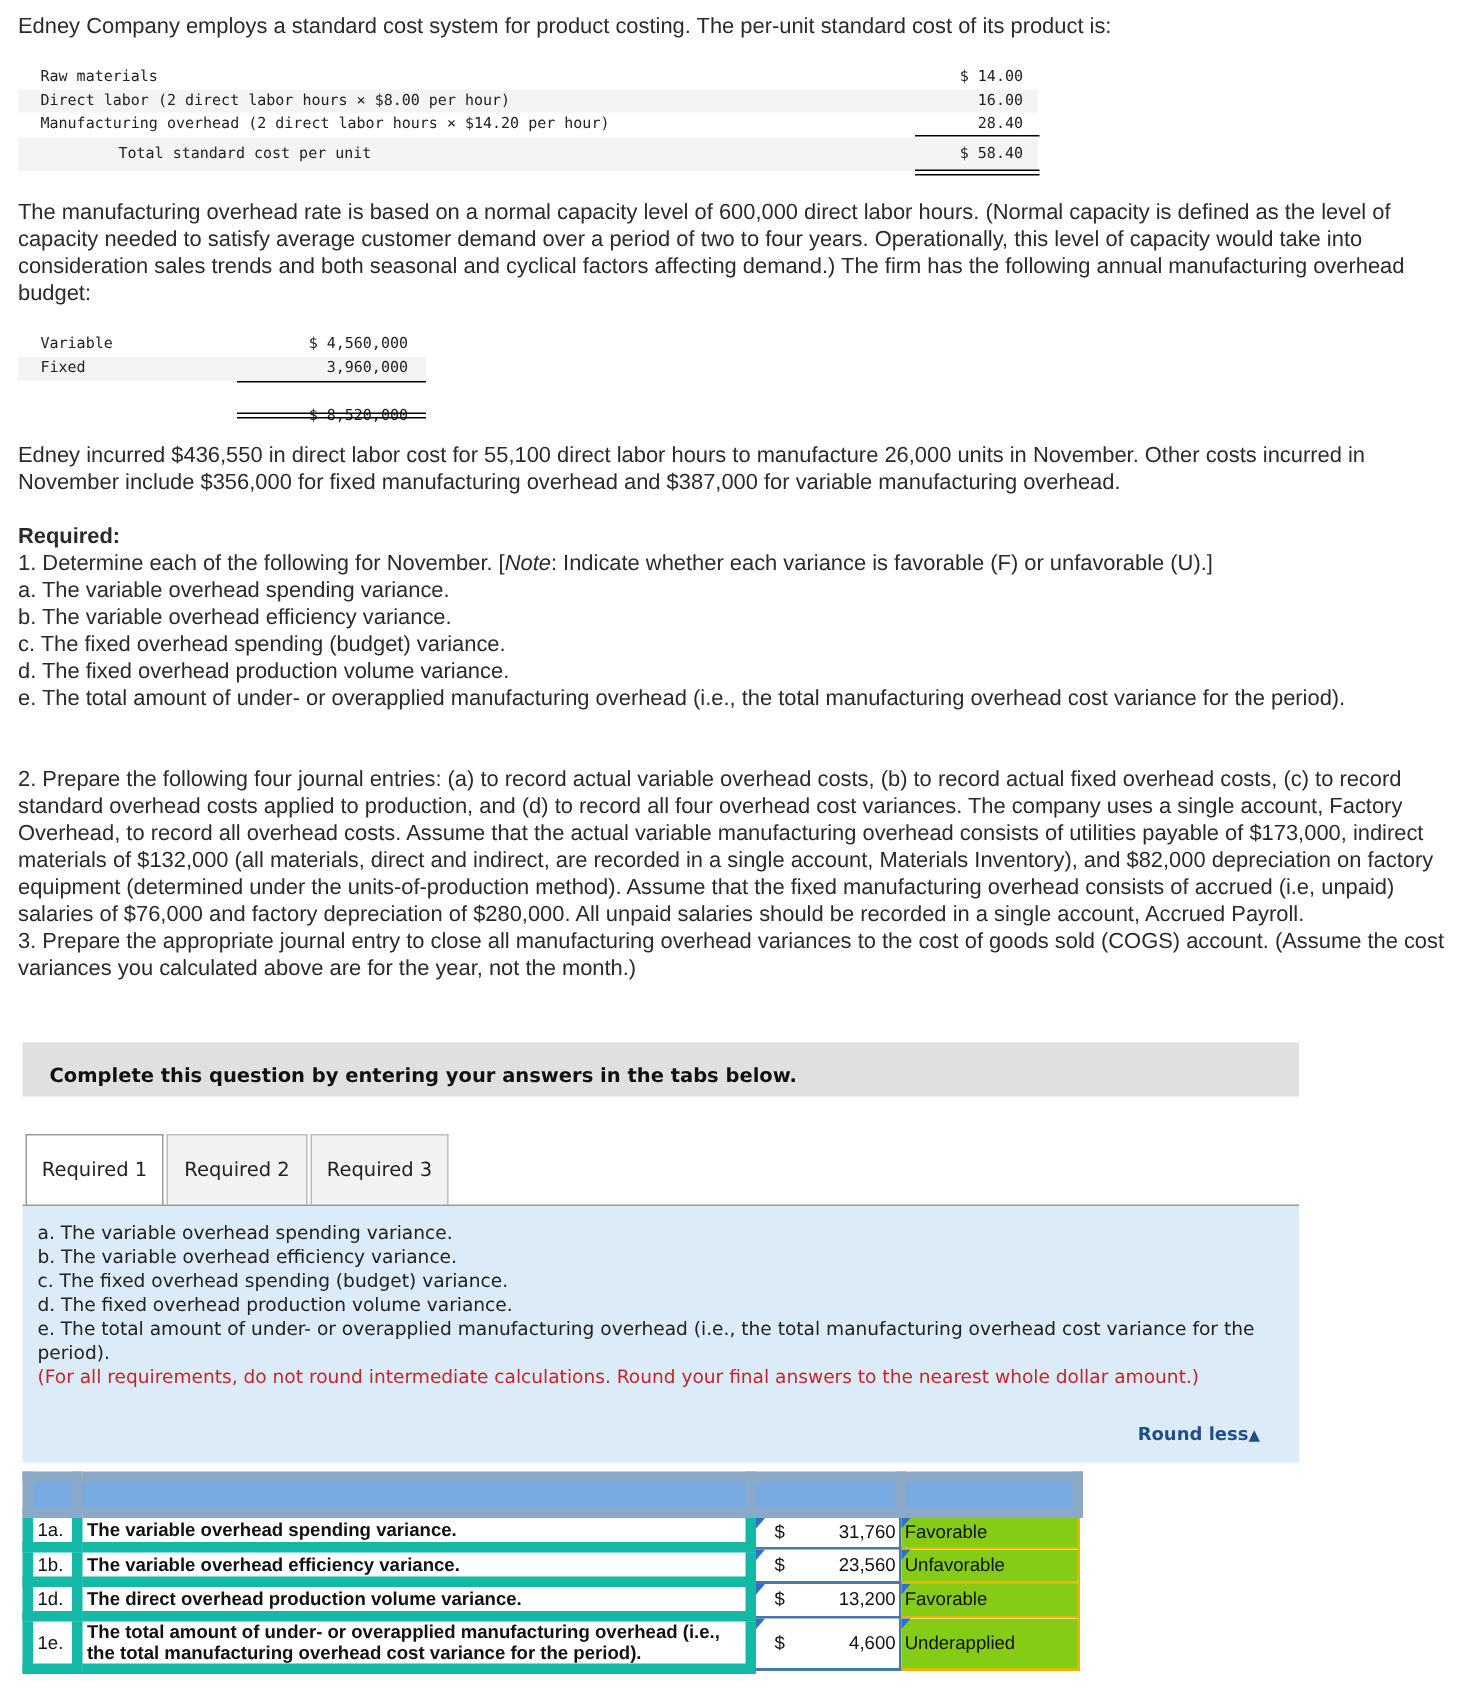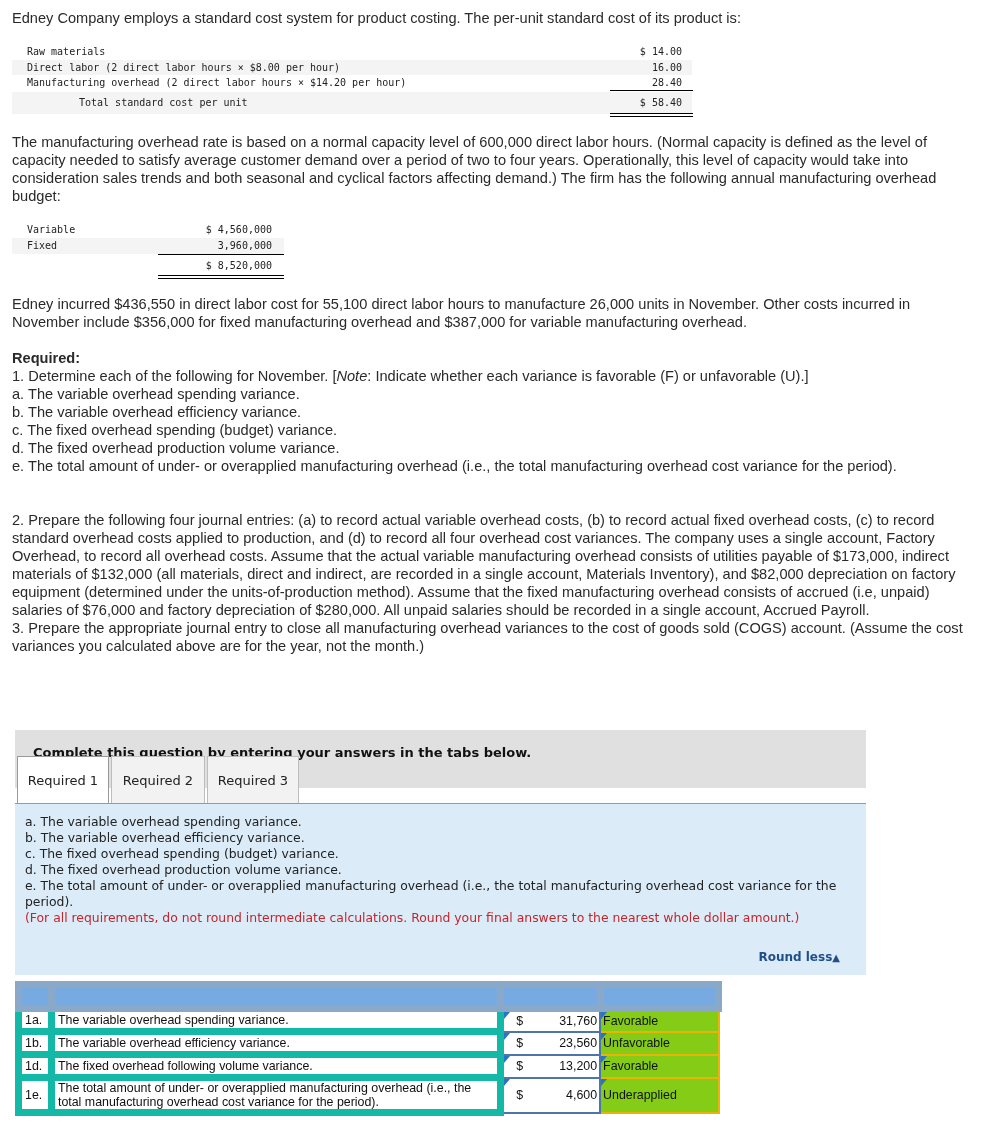--- a/index.html
+++ b/index.html
@@ -29,21 +29,21 @@
 
   
   .bud-table { position: absolute; left: 12px; top: 222px; width: 272px; }
   .bud-row { position: relative; height: 16px; line-height: 16px; }
   .bud-row.alt { background: #f4f4f4; text-decoration: underline; }
   .bud-row .lbl { position: absolute; left: 15px; }
   .bud-row .val { position: absolute; right: 12px; }
 
   
   .instr-box {
-    position: absolute; left: 15px; top: 730px; width: 851px; height: 58px;
+    position: absolute; left: 15px; top: 695px; width: 851px; height: 36px;
     background: #e0e0e0;
   }
   .instr-box span {
     position: absolute; left: 18px; top: 15px;
     font-family: "DejaVu Sans", sans-serif; font-weight: bold; font-size: 13px; color: #111;
   }
 
   
   .tabs { position: absolute; left: 15px; top: 756px; height: 48px; width: 851px; }
   .tab {
@@ -70,21 +70,21 @@
   
   .ans-table {
     position: absolute; left: 15px; top: 981px; width: 707px;
     border-collapse: collapse; font-family: "Liberation Sans", sans-serif; font-size: 12.4px; color: #111;
   }
   .ans-table td { border: 7px solid #14b8a6; padding: 0 3px; vertical-align: middle; }
   .ans-table tr.hdr td { background: #77aae0; height: 24px; border-color: #8aa9c9; }
   .ans-table tr.row td { height: 23px; }
   .ans-table tr.row.tall td { height: 31px; line-height: 14px; }
   .ans-table td.num { width: 33px; }
-  .ans-table td.desc { width: 455px; }
+  .ans-table td.desc { width: 455px; font-weight: bold; }
   .ans-table td.amt { width: 100px; border: 2px solid #4a77aa; position: relative; background: #fff; padding: 0 2px 0 12px; }
   .ans-table td.stat { width: 119px; border: 2px solid #eab308; position: relative; background: #84cc16; padding: 0 2px; }
   .amt .dollar { float: left; }
   .amt .value { float: right; }
   .corner {
     position: absolute; left: 0; top: 0; width: 0; height: 0;
     border-top: 7px solid #2b73c7; border-right: 6px solid transparent;
   }
 </style>
 </head>
@@ -122,21 +122,21 @@
 <div class="bud-table mono">
   <div class="bud-row">
     <span class="lbl">Variable</span>
     <span class="val">$ 4,560,000</span>
   </div>
   <div class="bud-row alt">
     <span class="lbl">Fixed</span>
     <span class="val">3,960,000</span>
   </div>
   <div style="position:absolute;left:146px;top:32px;width:126px;border-top:1.5px solid #000;"></div>
-  <div class="bud-row" style="margin-top:4px;text-align:center;">
+  <div class="bud-row" style="margin-top:16px;text-align:center;">
     <span class="val">$ 8,520,000</span>
   </div>
   <div style="position:absolute;left:146px;top:53px;width:126px;height:4px;border-top:1.5px solid #000;border-bottom:1.5px solid #000;"></div>
 </div>
 
 <div class="prose" style="top:295px;">
   <p>Edney incurred $436,550 in direct labor cost for 55,100 direct labor hours to manufacture 26,000 units in November. Other costs incurred in November include $356,000 for fixed manufacturing overhead and $387,000 for variable manufacturing overhead.</p>
 </div>
 
 <div class="prose" style="top:349px;">
@@ -208,21 +208,21 @@
     <td class="desc">The variable overhead efficiency variance.</td>
     <td class="amt">
           <span class="corner"></span>
           <span class="dollar">$</span>
           <span class="value">23,560</span>
         </td>
     <td class="stat"><span class="corner"></span><span>Unfavorable</span></td>
   </tr>
   <tr class="row">
     <td class="num">1d.</td>
-    <td class="desc">The fixed overhead following volume variance.</td>
+    <td class="desc">The direct overhead production volume variance.</td>
     <td class="amt">
           <span class="corner"></span>
           <span class="dollar">$</span>
           <span class="value">13,200</span>
         </td>
     <td class="stat"><span class="corner"></span><span>Favorable</span></td>
   </tr>
   <tr class="row tall">
     <td class="num">1e.</td>
     <td class="desc">The total amount of under- or overapplied manufacturing overhead (i.e., the total manufacturing overhead cost variance for the period).</td>

